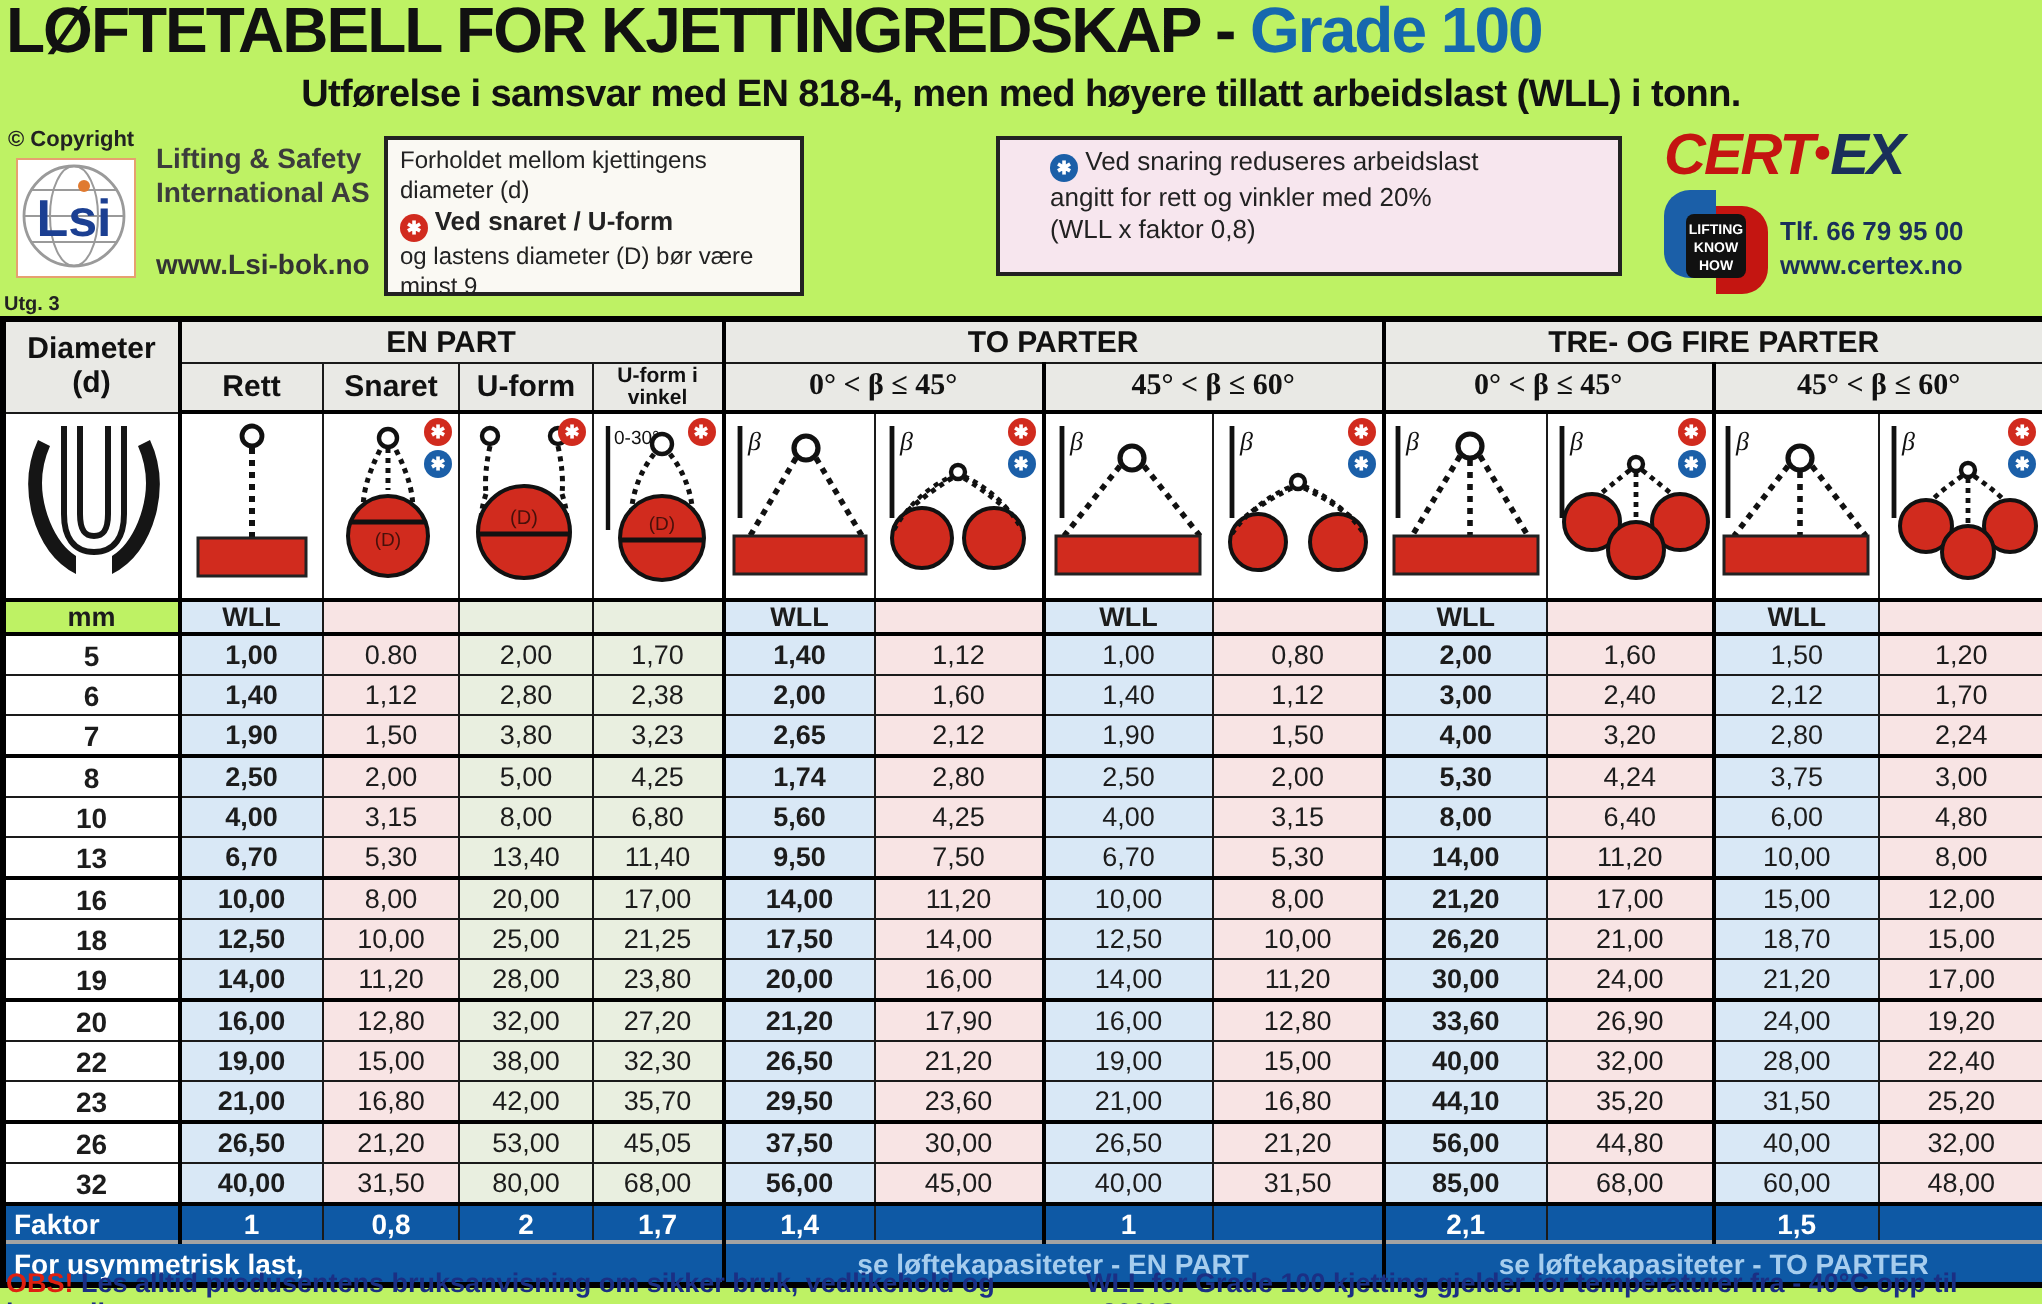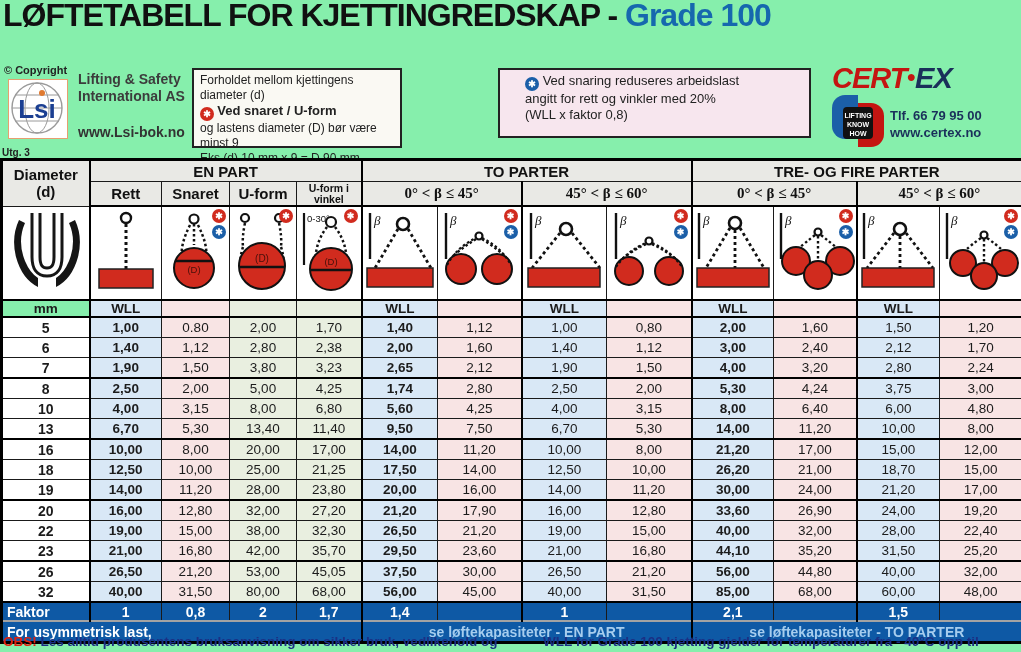--- a/index.html
+++ b/index.html
@@ -1,16 +1,16 @@
 <!DOCTYPE html>
 <html><head>
 <meta charset="utf-8">
 <style>
   html,body{margin:0;padding:0;background:#fff;}
-  #page{position:relative;width:1021px;height:652px;background:#86efac;overflow:hidden;
+  #page{position:relative;width:1021px;height:652px;background:#bef264;overflow:hidden;
         font-family:"Liberation Sans",sans-serif;color:#111;}
   
   .title{position:absolute;top:-6px;left:3px;width:1016px;font-size:32px;font-weight:800;
          letter-spacing:-1px;white-space:nowrap;line-height:42px;}
   .title .blue{color:#1668ae;}
   .subtitle{position:absolute;top:37px;left:0;width:1021px;text-align:center;
             font-size:19px;font-weight:bold;letter-spacing:-0.3px;}
   
   .band{position:absolute;top:62px;left:0;width:865px;height:94px;}
   .copyright{position:absolute;top:2px;left:4px;font-size:11px;font-weight:bold;color:#222;}
@@ -74,20 +74,21 @@
   .noteline .r{padding-right:3px;}
   svg text{font-family:"Liberation Sans",sans-serif;}
   .beta-t{font-family:"Liberation Serif",serif;font-style:italic;}
 </style>
 </head>
 <body>
 
 <div id="page">
 
   <div class="title"><span>LØFTETABELL FOR KJETTINGREDSKAP - </span><span class="blue">Grade 100</span></div>
+  <div class="subtitle">Utførelse i samsvar med EN 818-4, men med høyere tillatt arbeidslast (WLL) i tonn.</div>
 
   <div class="band">
     <div class="copyright">© Copyright</div>
 
     <div class="lsi-box">
       <svg width="56" height="56" viewBox="0 0 56 56">
         <circle cx="28" cy="28" r="25" fill="none" stroke="#9a9a9a" stroke-width="1.4"></circle>
         <ellipse cx="28" cy="28" rx="12" ry="25" fill="none" stroke="#9a9a9a" stroke-width="1"></ellipse>
         <line x1="3" y1="28" x2="53" y2="28" stroke="#9a9a9a" stroke-width="1"></line>
         <line x1="6" y1="15" x2="50" y2="15" stroke="#9a9a9a" stroke-width="1"></line>
@@ -101,21 +102,20 @@
       <div>Lifting &amp; Safety</div>
       <div>International AS</div>
     </div>
     <div class="lsi-web">www.Lsi-bok.no</div>
     <div class="edition">Utg. 3</div>
 
     <div class="infobox box1">
       <div>Forholdet mellom kjettingens diameter (d)</div>
       <div><span class="star red">✱</span> <span class="bt">Ved snaret / U-form</span></div>
       <div>og lastens diameter (D) bør være minst 9</div>
-      <div>Eks.(d) 10 mm x 9 = D 90 mm</div>
     </div>
 
     <div class="infobox box2">
       <div><span class="star blue">✱</span> <span>Ved snaring reduseres arbeidslast</span></div>
       <div>angitt for rett og vinkler med 20%</div>
       <div>(WLL x faktor 0,8)</div>
     </div>
 
     <div class="certex">
       <div class="certex-logo"><span class="c-red">CERT</span><span class="c-dot">●</span><span class="c-navy">EX</span></div>

